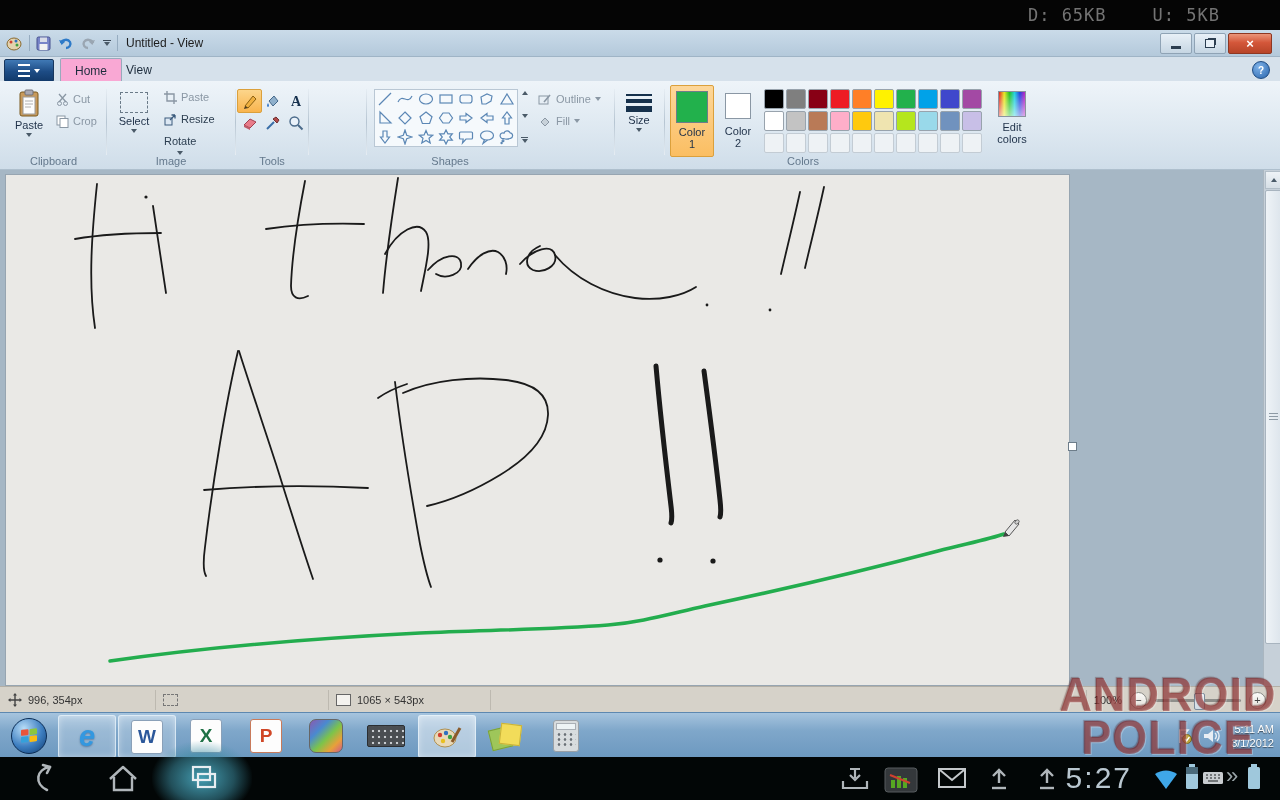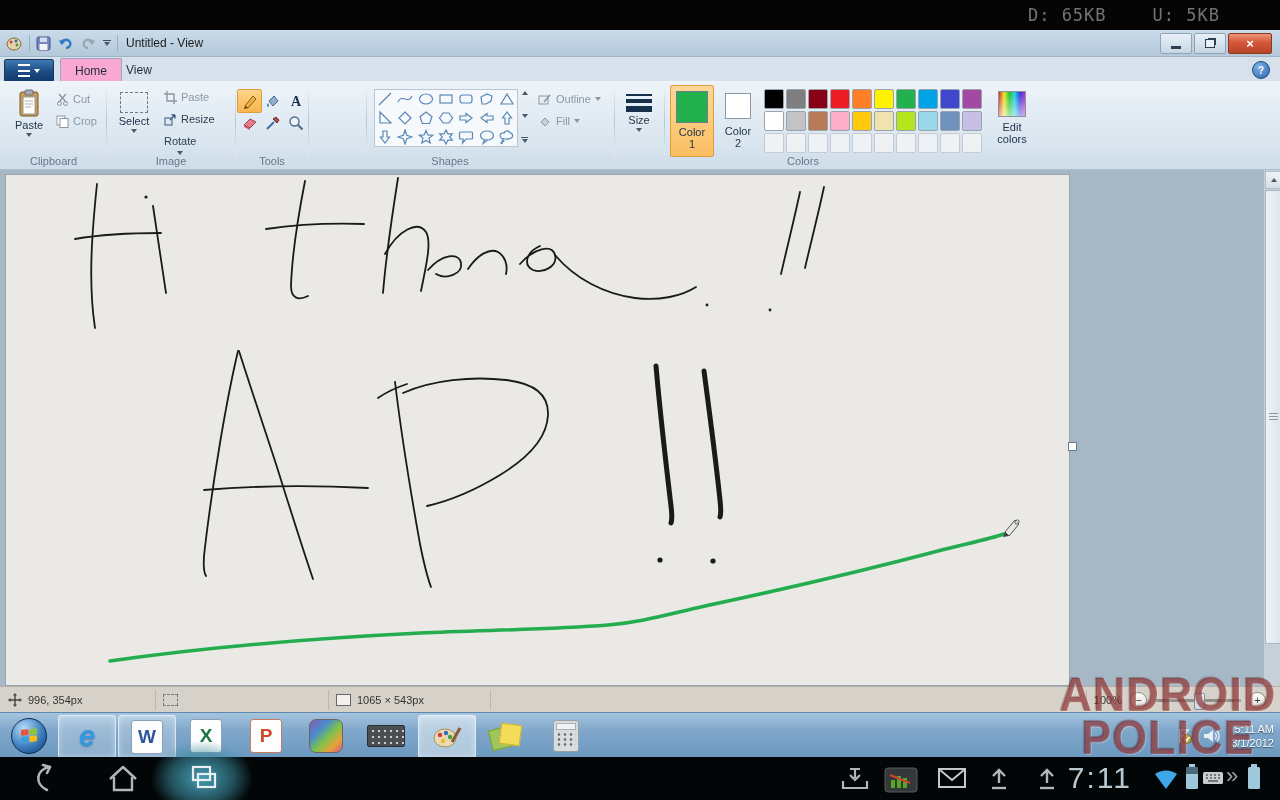--- a/index.html
+++ b/index.html
@@ -655,21 +655,21 @@
       </svg>
     <svg class="abar-ic" style="left:988px;" width="22" height="24">
         <path d="M11,3 v13 M5,9 l6,-6 6,6" stroke="#b0b6ba" stroke-width="2.4" fill="none"></path>
         <path d="M4,21 h14" stroke="#b0b6ba" stroke-width="2.4"></path>
       </svg>
     <svg class="abar-ic" style="left:1036px;" width="22" height="24">
         <path d="M11,3 v13 M5,9 l6,-6 6,6" stroke="#b0b6ba" stroke-width="2.4" fill="none"></path>
         <path d="M4,21 h14" stroke="#b0b6ba" stroke-width="2.4"></path>
       </svg>
 
-    <div id="android-clock">7:11</div>
+    <div id="android-clock">5:27</div>
 
     <svg class="abar-ic" style="left:1152px;top:8px;" width="28" height="26">
         <path d="M14,24 L3,9 A19,19 0 0 1 25,9 Z" fill="#3fa7e8"></path>
       </svg>
     <svg class="abar-ic" style="left:1184px;top:6px;" width="16" height="28">
         <rect x="5" y="1" width="6" height="3" fill="#9fc8dc"></rect>
         <rect x="2" y="4" width="12" height="22" rx="1.5" fill="#9fc8dc"></rect>
         <rect x="2" y="4" width="12" height="7" fill="#4a6a7a"></rect>
       </svg>
     <svg class="abar-ic" style="left:1202px;top:14px;" width="22" height="14">

